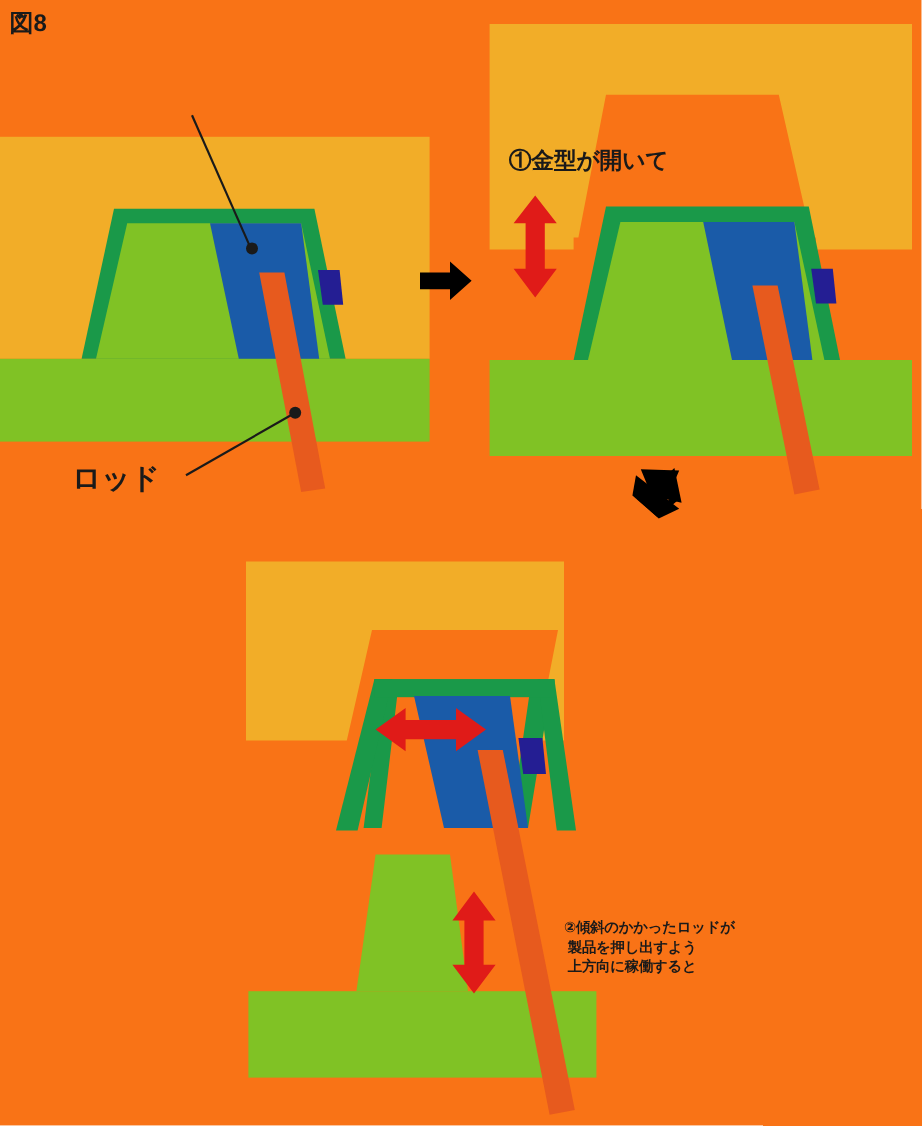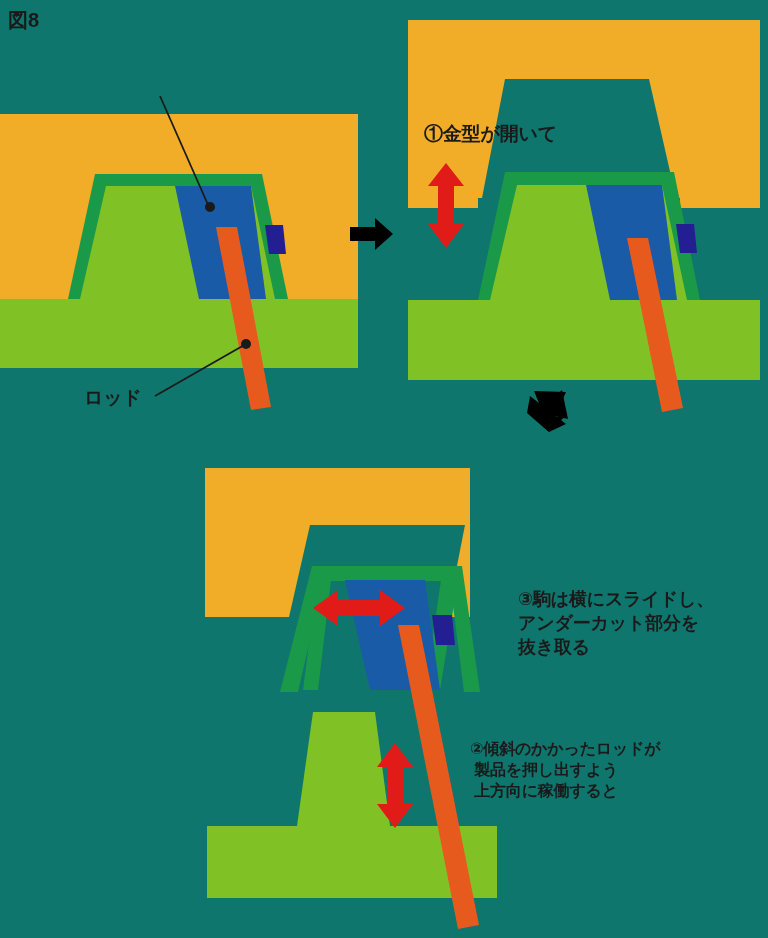--- a/index.html
+++ b/index.html
@@ -7,21 +7,21 @@
     padding: 0;
     background: #ffffff;
   }
   body {
     font-family: "Liberation Sans", "DejaVu Sans", sans-serif;
   }
   #stage {
     position: relative;
     width: 768px;
     height: 938px;
-    background: #0f766e;
+    background: #f97316;
     overflow: hidden;
   }
   .svg-layer {
     position: absolute;
     left: 0;
     top: 0;
     width: 768px;
     height: 938px;
   }
   .lbl {
@@ -37,40 +37,40 @@
     top: 7px;
     font-size: 20px;
     letter-spacing: 0px;
   }
   #label-slide-block {
     left: 33px;
     top: 60px;
     font-size: 19px;
   }
   #label-rod {
-    left: 84px;
+    left: 60px;
     top: 385px;
-    font-size: 19px;
+    font-size: 24px;
     font-family: Liberation Serif, serif;
   }
   #label-step1 {
     left: 424px;
     top: 123px;
     font-size: 19px;
     font-family: Liberation Mono, monospace;
   }
   #label-step3 {
     left: 518px;
     top: 588px;
     font-size: 18px;
   }
   #label-step2 {
     left: 470px;
-    top: 738px;
-    font-size: 16px;
+    top: 766px;
+    font-size: 12px;
   }
 </style>
 </head>
 <body>
 
 <div id="stage">
 
   <svg class="svg-layer" viewBox="0 0 768 938">
 
     <g>
@@ -167,21 +167,18 @@
 
   </svg>
 
   <div class="lbl" id="fig-title">図8</div>
 
 
   <div class="lbl" id="label-rod">ロッド</div>
 
   <div class="lbl" id="label-step1">①金型が開いて</div>
 
-  <div class="lbl" id="label-step3">③駒は横にスライドし、
-アンダーカット部分を
-抜き取る</div>
 
   <div class="lbl" id="label-step2">②傾斜のかかったロッドが
  製品を押し出すよう
  上方向に稼働すると</div>
 
 </div>
 
 </body></html>

